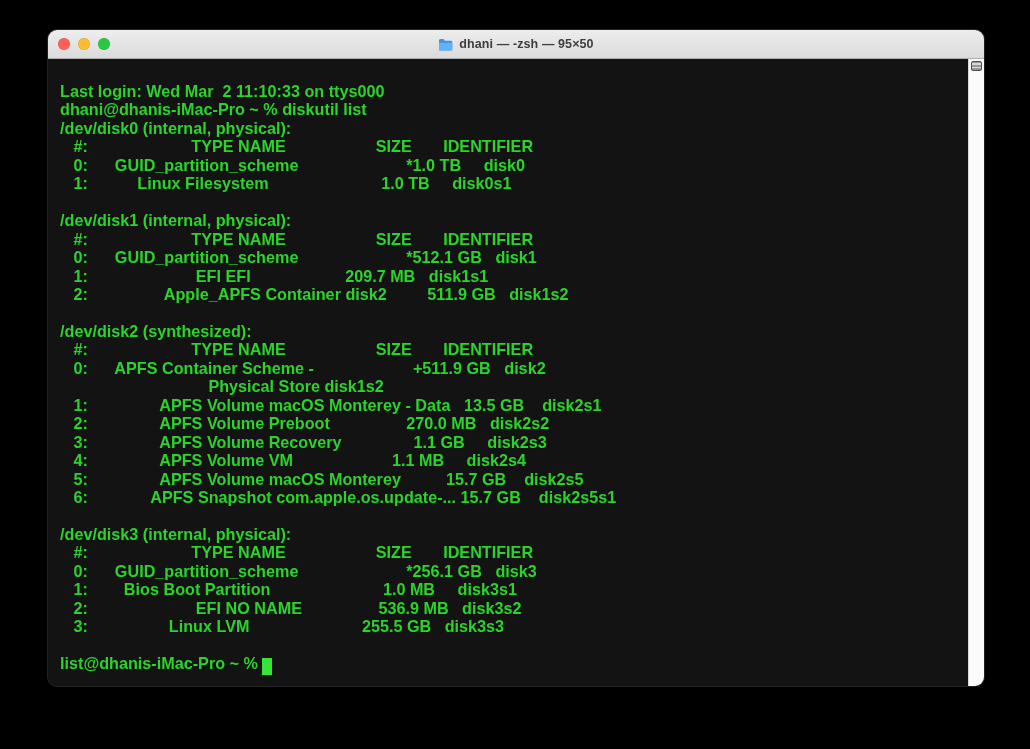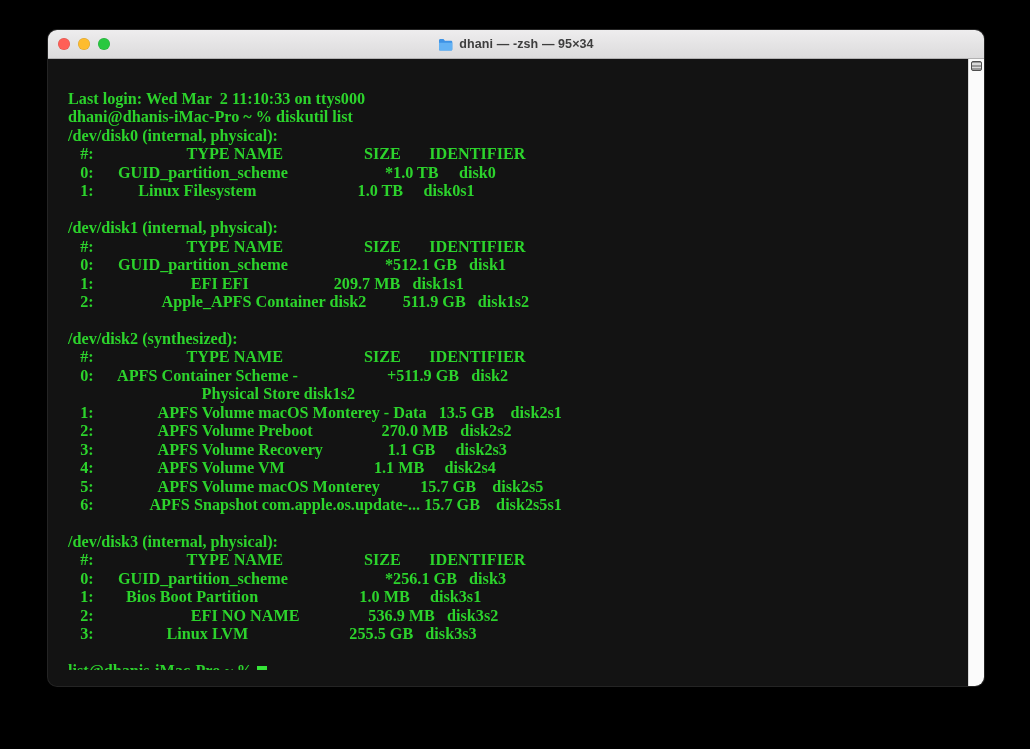--- a/index.html
+++ b/index.html
@@ -29,22 +29,22 @@
   .tl.green{background:var(--zoom_color,#28c840);}
   .title-wrap{margin:0 auto;display:flex;align-items:center;gap:6px;}
   .title-text{
     font-size:12.5px;font-weight:bold;color:var(--titlebar_text,#3e3e3e);
     letter-spacing:.1px;white-space:nowrap;
   }
   .proxy{width:15px;height:13px;display:inline-block;line-height:0;}
   .content{position:relative;flex:1;}
   .term{
     position:absolute;left:0;top:0;right:15px;bottom:0;
-    margin:16px;padding:15px 0 0 4px;
-    font-family:Liberation Serif, serif;
+    margin:8px;padding:15px 0 0 4px;
+    font-family:Liberation Sans, sans-serif;
     font-size:16.2px;line-height:18.45px;font-weight:bold;
     color:var(--terminal_green,#2cd32c);
     white-space:pre;overflow:hidden;
   }
   .cursor{
     display:inline-block;width:10px;height:17px;
     background:var(--cursor_green,#35e538);
     vertical-align:bottom;margin-bottom:-2px;
   }
   .scrollbar{
@@ -68,21 +68,21 @@
       <span class="tl yellow"></span>
       <span class="tl green"></span>
     </div>
     <div class="title-wrap">
       <span class="proxy">
         <svg width="15" height="13" viewBox="0 0 15 13">
           <path d="M1 2.4 C1 1.6 1.6 1 2.4 1 h3.1 l1.4 1.7 h6.1 c.8 0 1.3.6 1.3 1.3 v7.2 c0 .8-.6 1.3-1.3 1.3 H2.4 C1.6 12.5 1 11.9 1 11.2 Z" fill="#3e93e6"></path>
           <path d="M1 4.8 h13.3 v6.4 c0 .8-.6 1.3-1.3 1.3 H2.4 C1.6 12.5 1 11.9 1 11.2 Z" fill="#63b2f4"></path>
         </svg>
       </span>
-      <span class="title-text">dhani — -zsh — 95×34</span>
+      <span class="title-text">dhani — -zsh — 95×50</span>
     </div>
   </div>
 
   <div class="content">
     <pre class="term"><span>Last login: Wed Mar  2 11:10:33 on ttys000
 dhani@dhanis-iMac-Pro ~ % diskutil list
 /dev/disk0 (internal, physical):
    #:                       TYPE NAME                    SIZE       IDENTIFIER
    0:      GUID_partition_scheme                        *1.0 TB     disk0
    1:           Linux Filesystem                         1.0 TB     disk0s1

